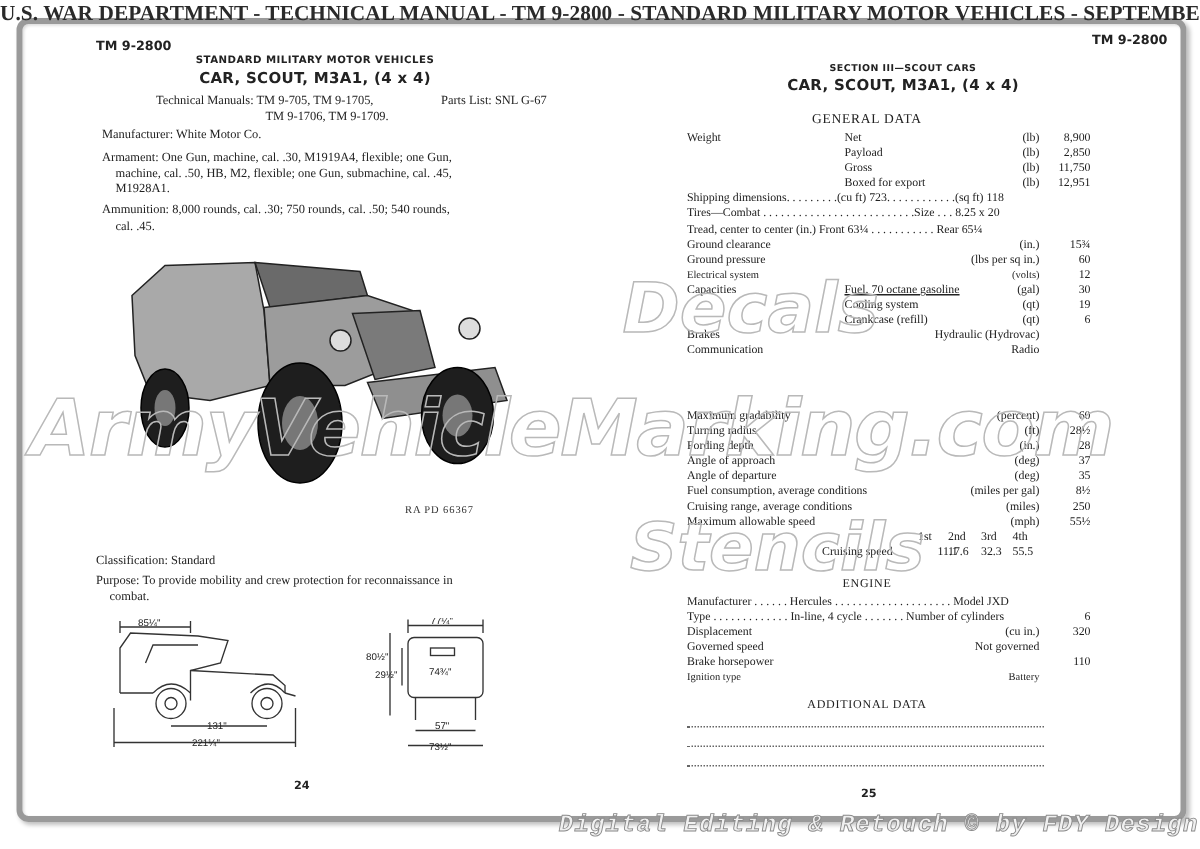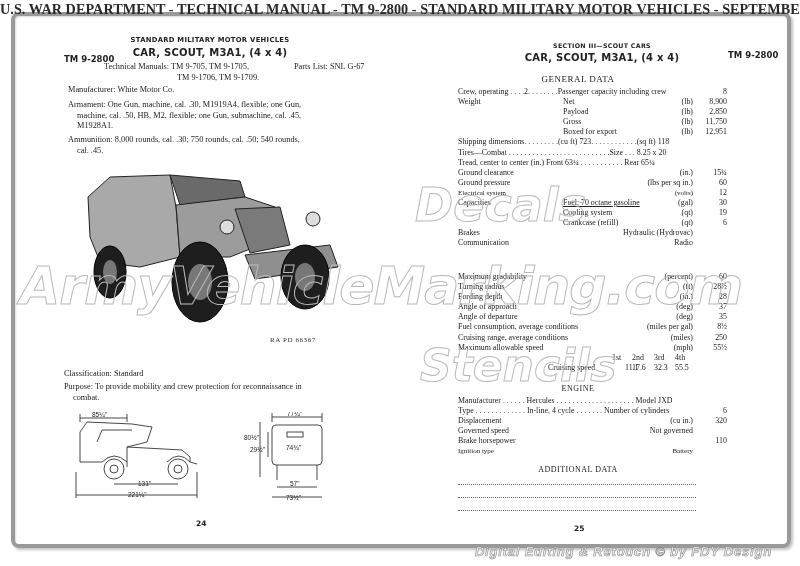--- a/index.html
+++ b/index.html
@@ -18,21 +18,21 @@
     border: 4px solid #9a9a9a; border-radius: 8px;
     box-shadow: 2px 2px 3px rgba(0,0,0,0.25), inset 1px 1px 2px rgba(0,0,0,0.15);
   }
 
   .page { position: absolute; top: 22px; }
   .page-left { left: 20px; width: 370px; height: 520px; }
   .page-right { left: 412px; width: 375px; height: 520px; }
 
   .tm-num {
     position: absolute; font-family: "DejaVu Sans", sans-serif; font-weight: bold;
-    font-size: 8.5px; color: #222; margin-top: 28px;
+    font-size: 8.5px; color: #222;
   }
 
   .sans-head { font-family: "DejaVu Sans", sans-serif; font-weight: bold; text-align: center; color: #222; }
   .sub-head { font-size: 6.8px; letter-spacing: 0.3px; }
   .main-head { font-size: 10px; letter-spacing: 0.2px; }
 
   .body-text { font-family: "Liberation Serif", serif; font-size: 8.3px; line-height: 10.5px; color: #222; }
   .para { position: absolute; }
   .indent { padding-left: 9px; }
 
@@ -50,22 +50,22 @@
   .spec-value { position: absolute; right: 36px; text-align: right; }
   .spec-mid { position: absolute; }
 
   .watermark {
     position: absolute; font-family: "DejaVu Sans", sans-serif; font-style: italic;
     font-weight: bold; color: transparent; -webkit-text-stroke: 1px #b9b9b9;
     white-space: nowrap; z-index: 10; pointer-events: none;
   }
 
   .footer-credit {
-    position: absolute; right: 28px; bottom: 7px; font-family: Liberation Sans, sans-serif;
-    font-style: italic; font-weight: bold; font-size: 13px; letter-spacing: 0.8px;
+    position: absolute; right: 1px; bottom: 7px; font-family: Liberation Mono, monospace;
+    font-style: italic; font-weight: bold; font-size: 16px; letter-spacing: 0.8px;
     color: #f0f0f0; -webkit-text-stroke: 0.6px #8a8a8a; z-index: 10;
   }
 
   .dotted-line { position: absolute; left: 46px; width: 238px; border-bottom: 1px dotted #666; }
 </style>
 </head>
 <body>
 
 <div class="top-banner">U.S. WAR DEPARTMENT - TECHNICAL MANUAL - TM 9-2800 - STANDARD MILITARY MOTOR VEHICLES - SEPTEMBER 1, 1943</div>
 
@@ -178,24 +178,20 @@
 
 <div class="page page-right">
   <div class="tm-num" style="left:316px; top:0px;">TM 9-2800</div>
   <div class="sans-head sub-head" style="position:absolute; left:60px; width:260px; top:20px; font-size:6.3px;">SECTION III—SCOUT CARS</div>
   <div class="sans-head main-head" style="position:absolute; left:60px; width:260px; top:30px;">CAR, SCOUT, M3A1, (4 x 4)</div>
 
   <div class="section-title" style="position:absolute; left:46px; width:240px; top:52px;">GENERAL DATA</div>
 
   <div class="spec-table" style="top:65px;">
     <div class="spec-row">
-      <span class="spec-label">Crew, operating . . . .2. . . . . . . .Passenger capacity including crew</span>
-      <span class="spec-value">8</span>
-    </div>
-    <div class="spec-row">
       <span class="spec-label">Weight</span>
       <span class="spec-mid" style="left:105px;">Net</span>
       <span class="spec-unit">(lb)</span>
       <span class="spec-value">8,900</span>
     </div>
     <div class="spec-row">
       <span class="spec-mid" style="left:105px;">Payload</span>
       <span class="spec-unit">(lb)</span>
       <span class="spec-value">2,850</span>
     </div>

